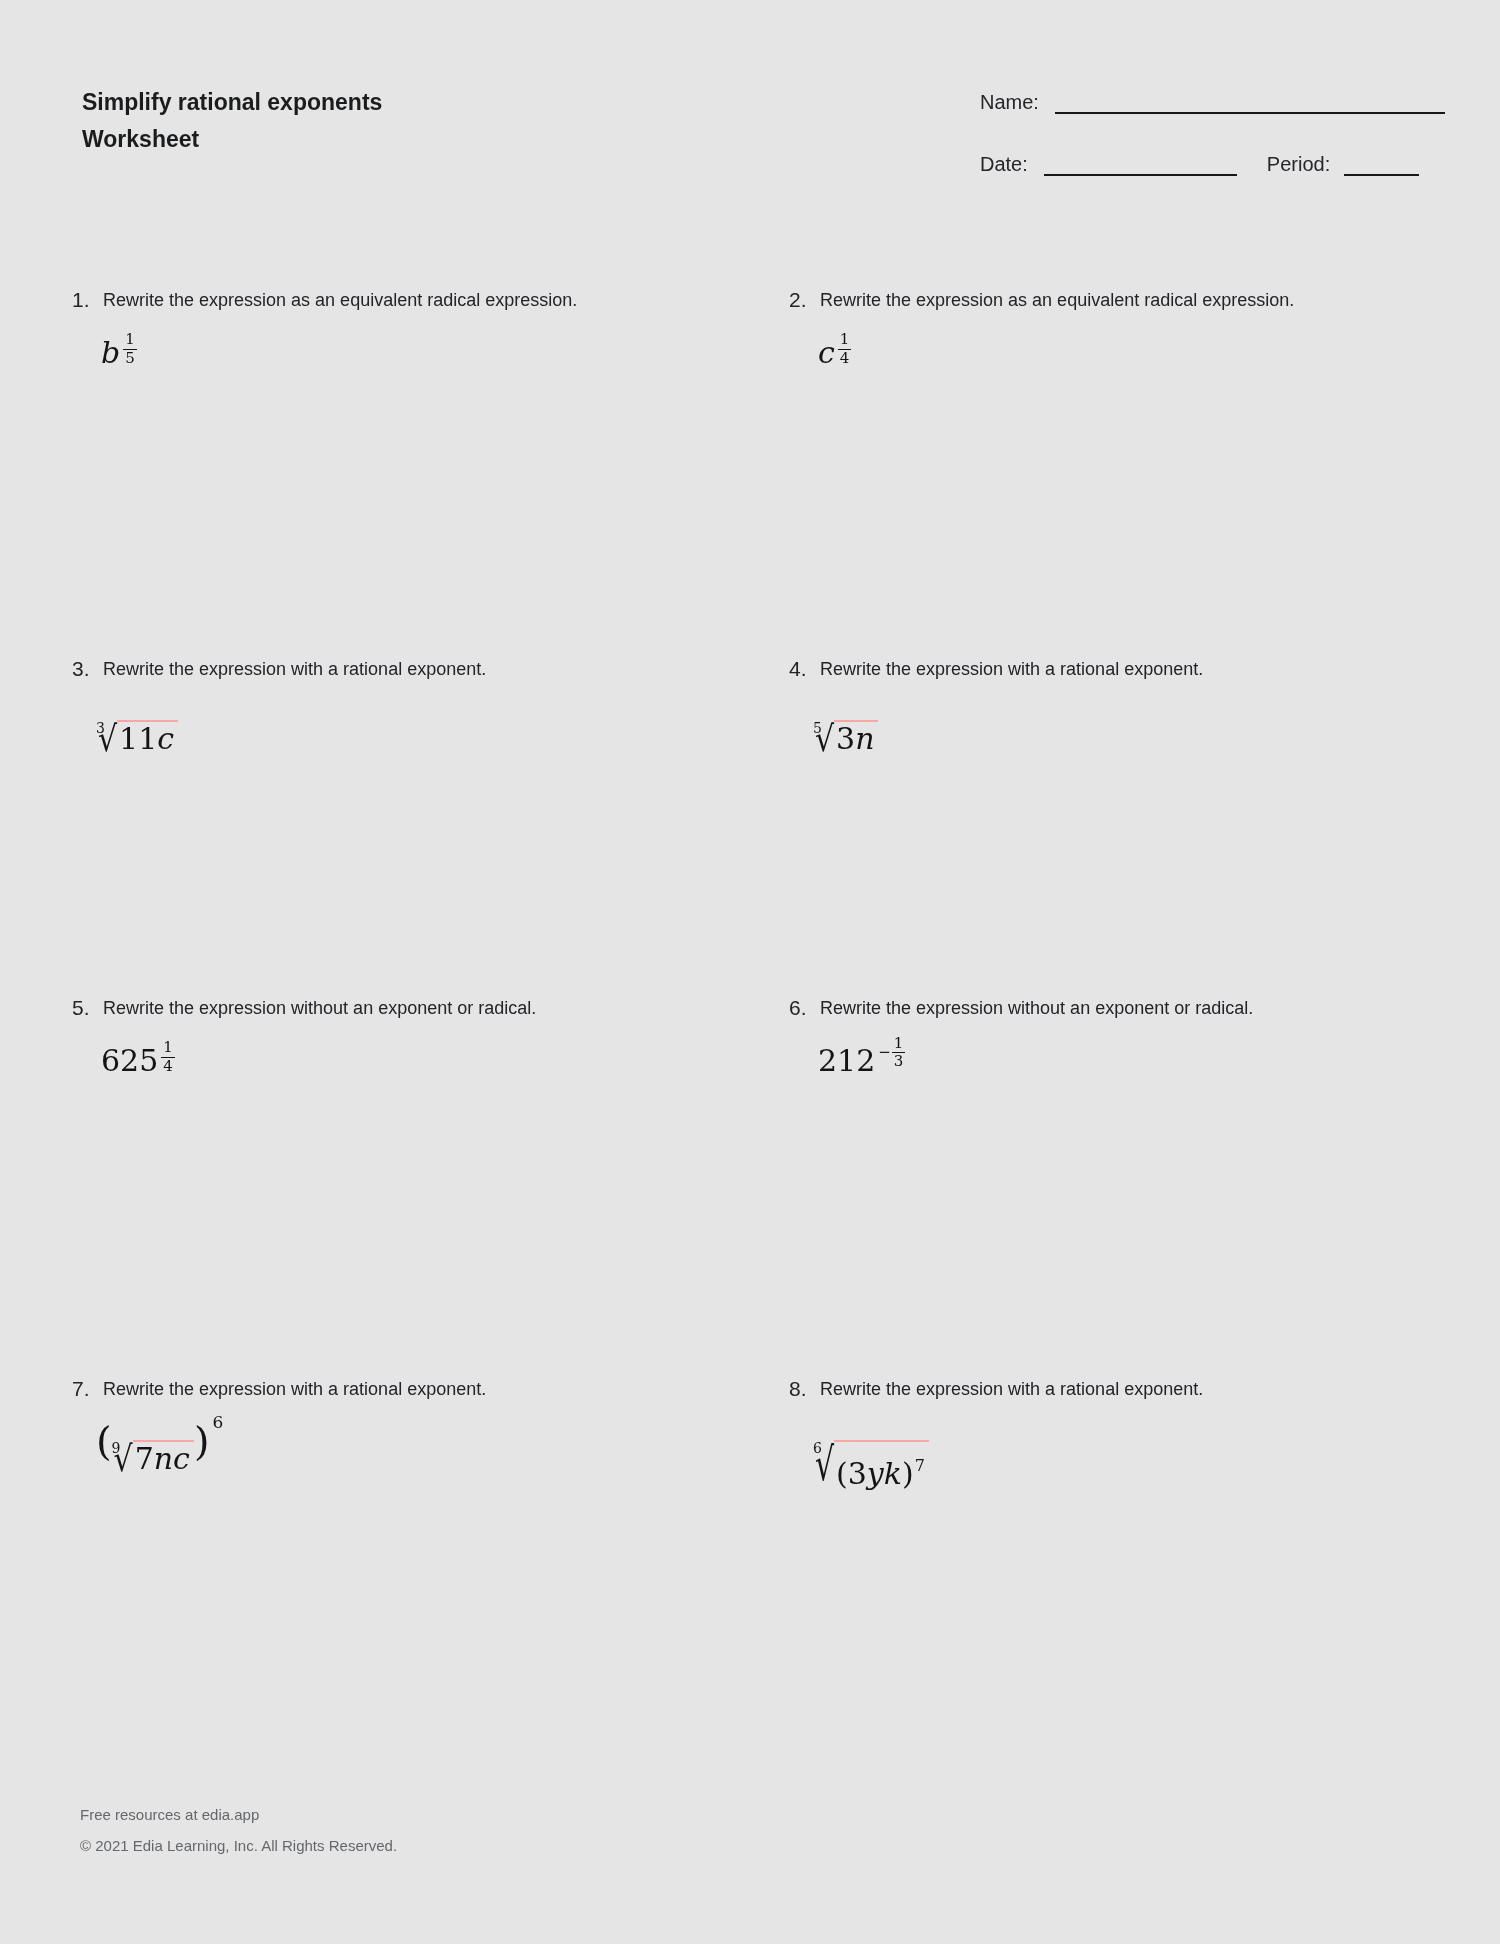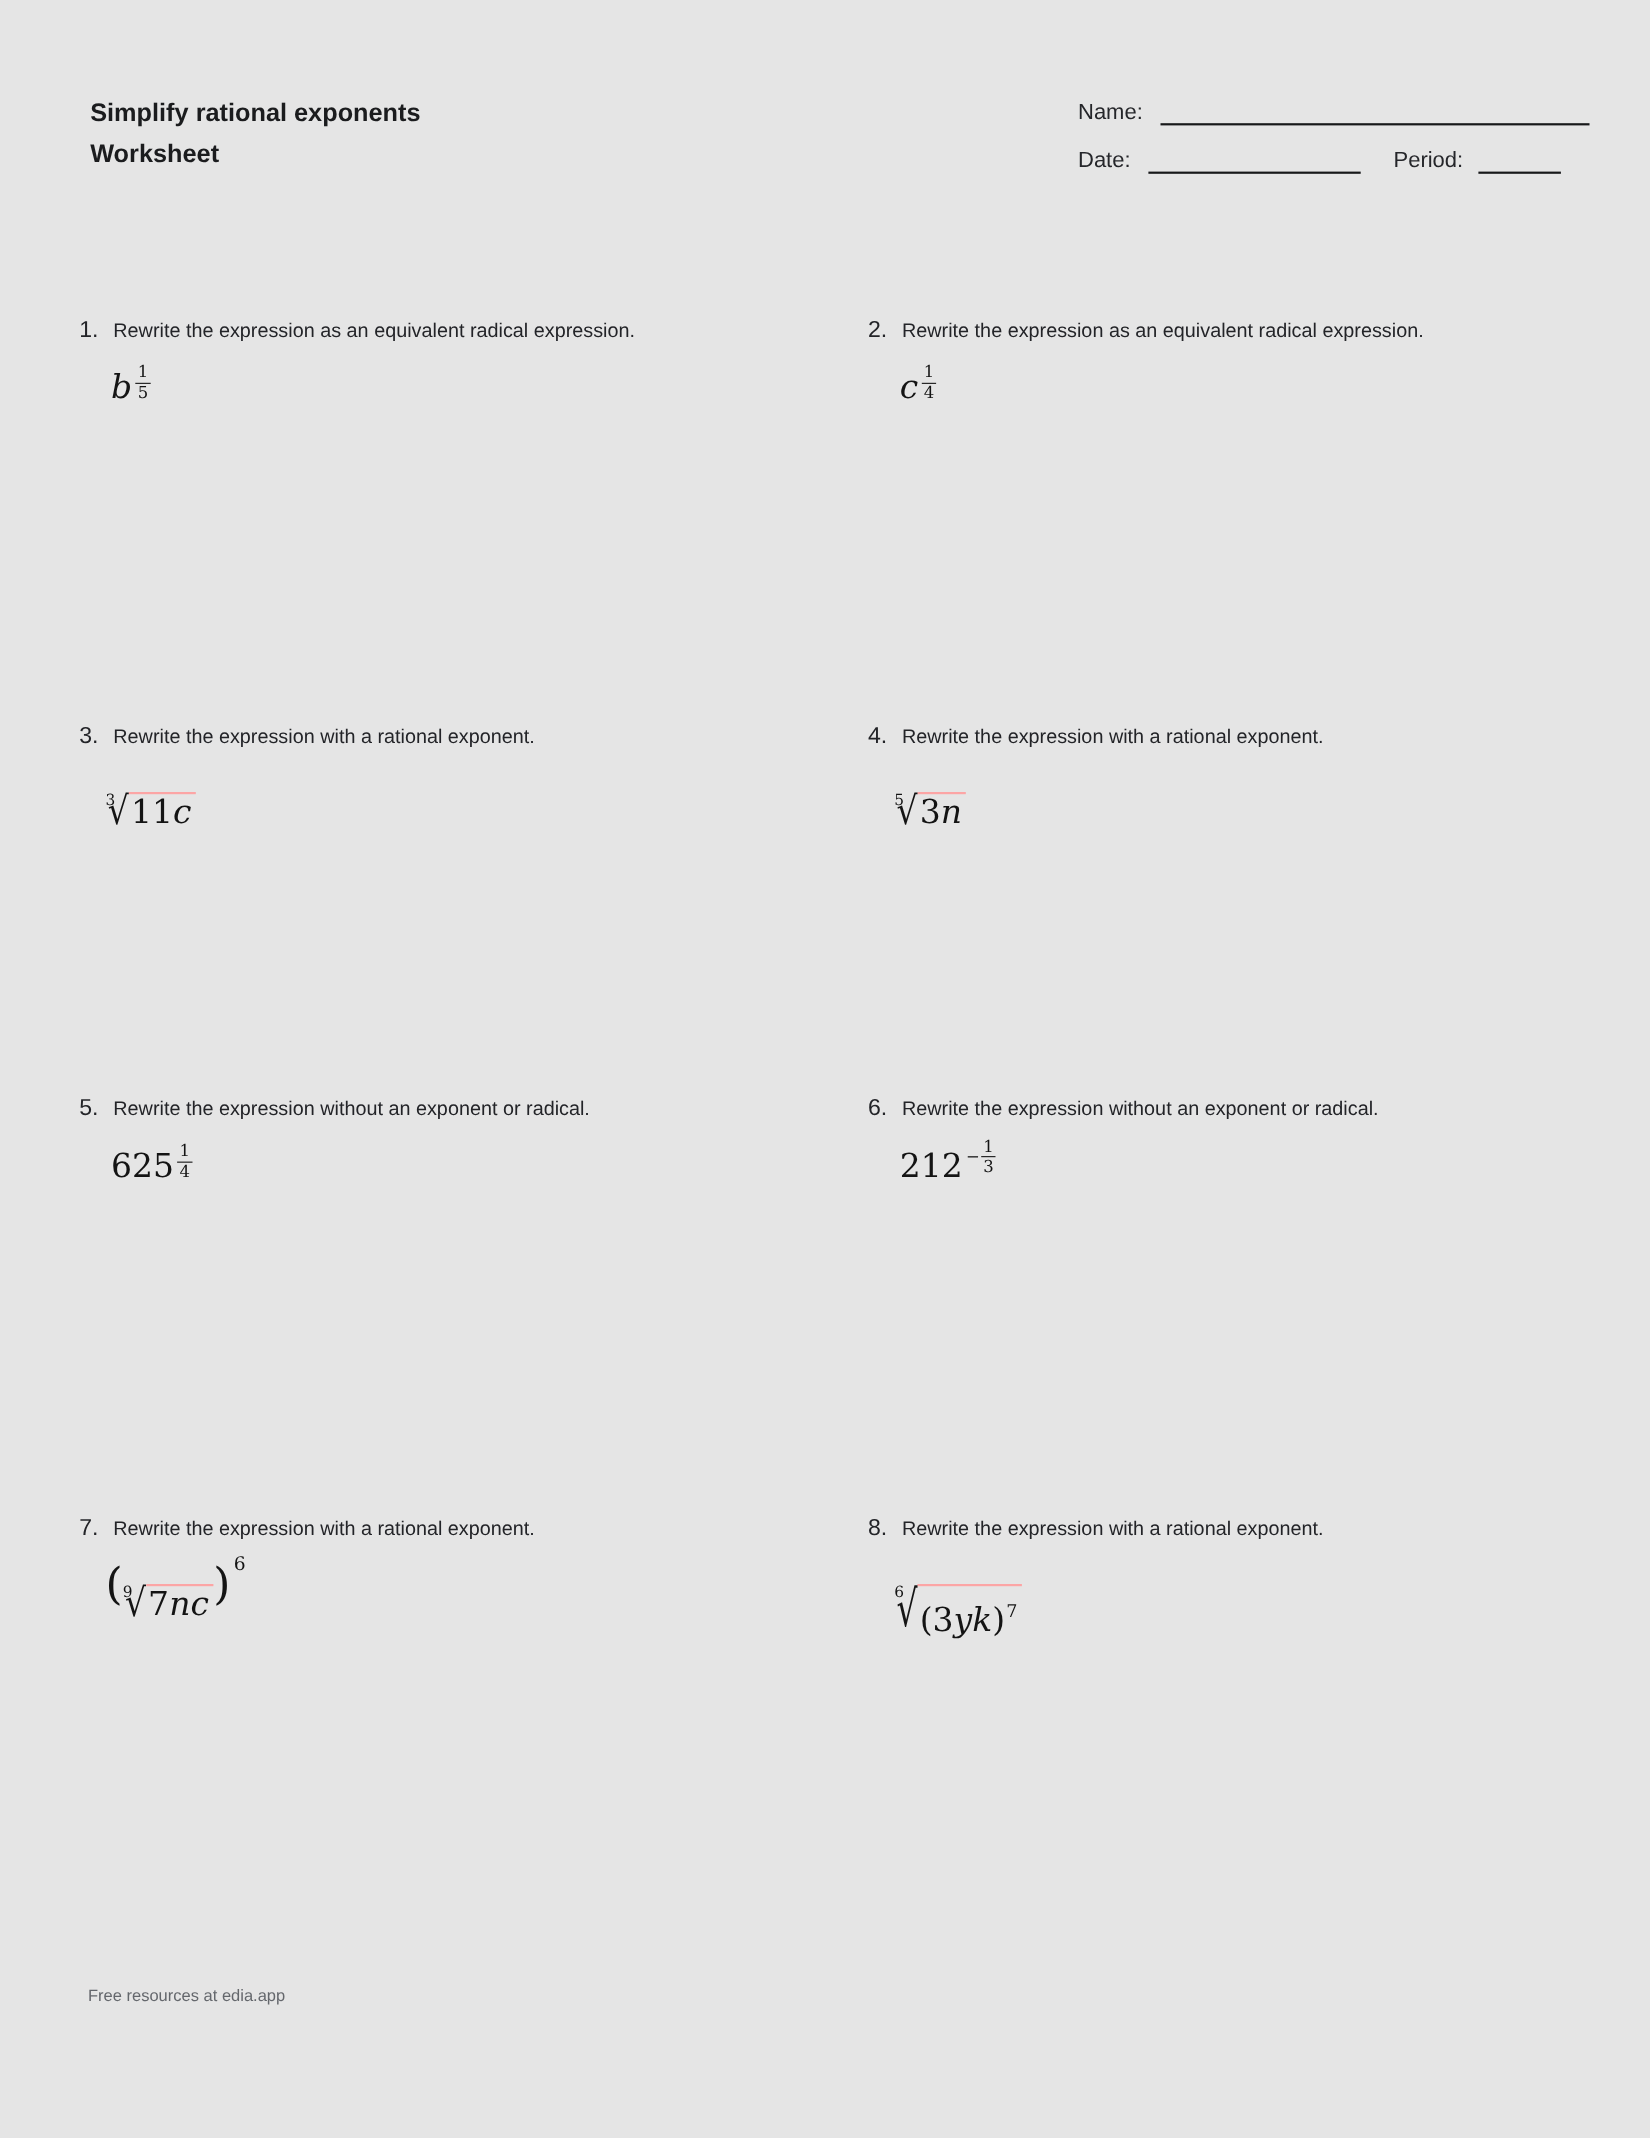--- a/index.html
+++ b/index.html
@@ -10,21 +10,21 @@
     background:#e5e5e5;
     font-family:"Liberation Sans","DejaVu Sans",sans-serif;
     color:#202124;
     overflow:hidden;
   }
   
   .title-block{position:absolute;left:82px;top:84px;}
   .title-line{font-size:23px;font-weight:bold;line-height:37px;color:#1b1c1e;}
   .fields-block{position:absolute;left:980px;top:90px;width:470px;font-size:20px;color:#25262a;}
   .fields-row{display:flex;align-items:flex-end;}
-  .fields-row.second{margin-top:20px;}
+  .fields-row.second{margin-top:38px;}
   .f-label{line-height:24px;white-space:nowrap;}
   .f-line{display:inline-block;border-bottom:2px solid #17181a;height:20px;}
   .name-line{width:390px;margin-left:16px;}
   .date-line{width:193px;margin-left:16px;}
   .period-label{margin-left:30px;}
   .period-line{width:75px;margin-left:14px;}
   
   .prow{position:absolute;left:0;width:1500px;}
   .row1{top:283px;} .row2{top:652px;} .row3{top:991px;} .row4{top:1372px;}
   .pcol{position:absolute;top:0;width:660px;}
@@ -204,15 +204,16 @@
             <span class="ridx">6</span>
             <span class="rsign">√</span>
             <span class="rcand"><span class="mn">(</span><span class="mn">3</span><span class="mi">yk</span><span class="mn">)</span><span class="isup">7</span></span>
           </span>
       </div>
     </div>
   </div>
 
   <div class="footer">
     <div>Free resources at edia.app</div>
+    <div>© 2021 Edia Learning, Inc. All Rights Reserved.</div>
   </div>
 
 </div>
 
 </body></html>

